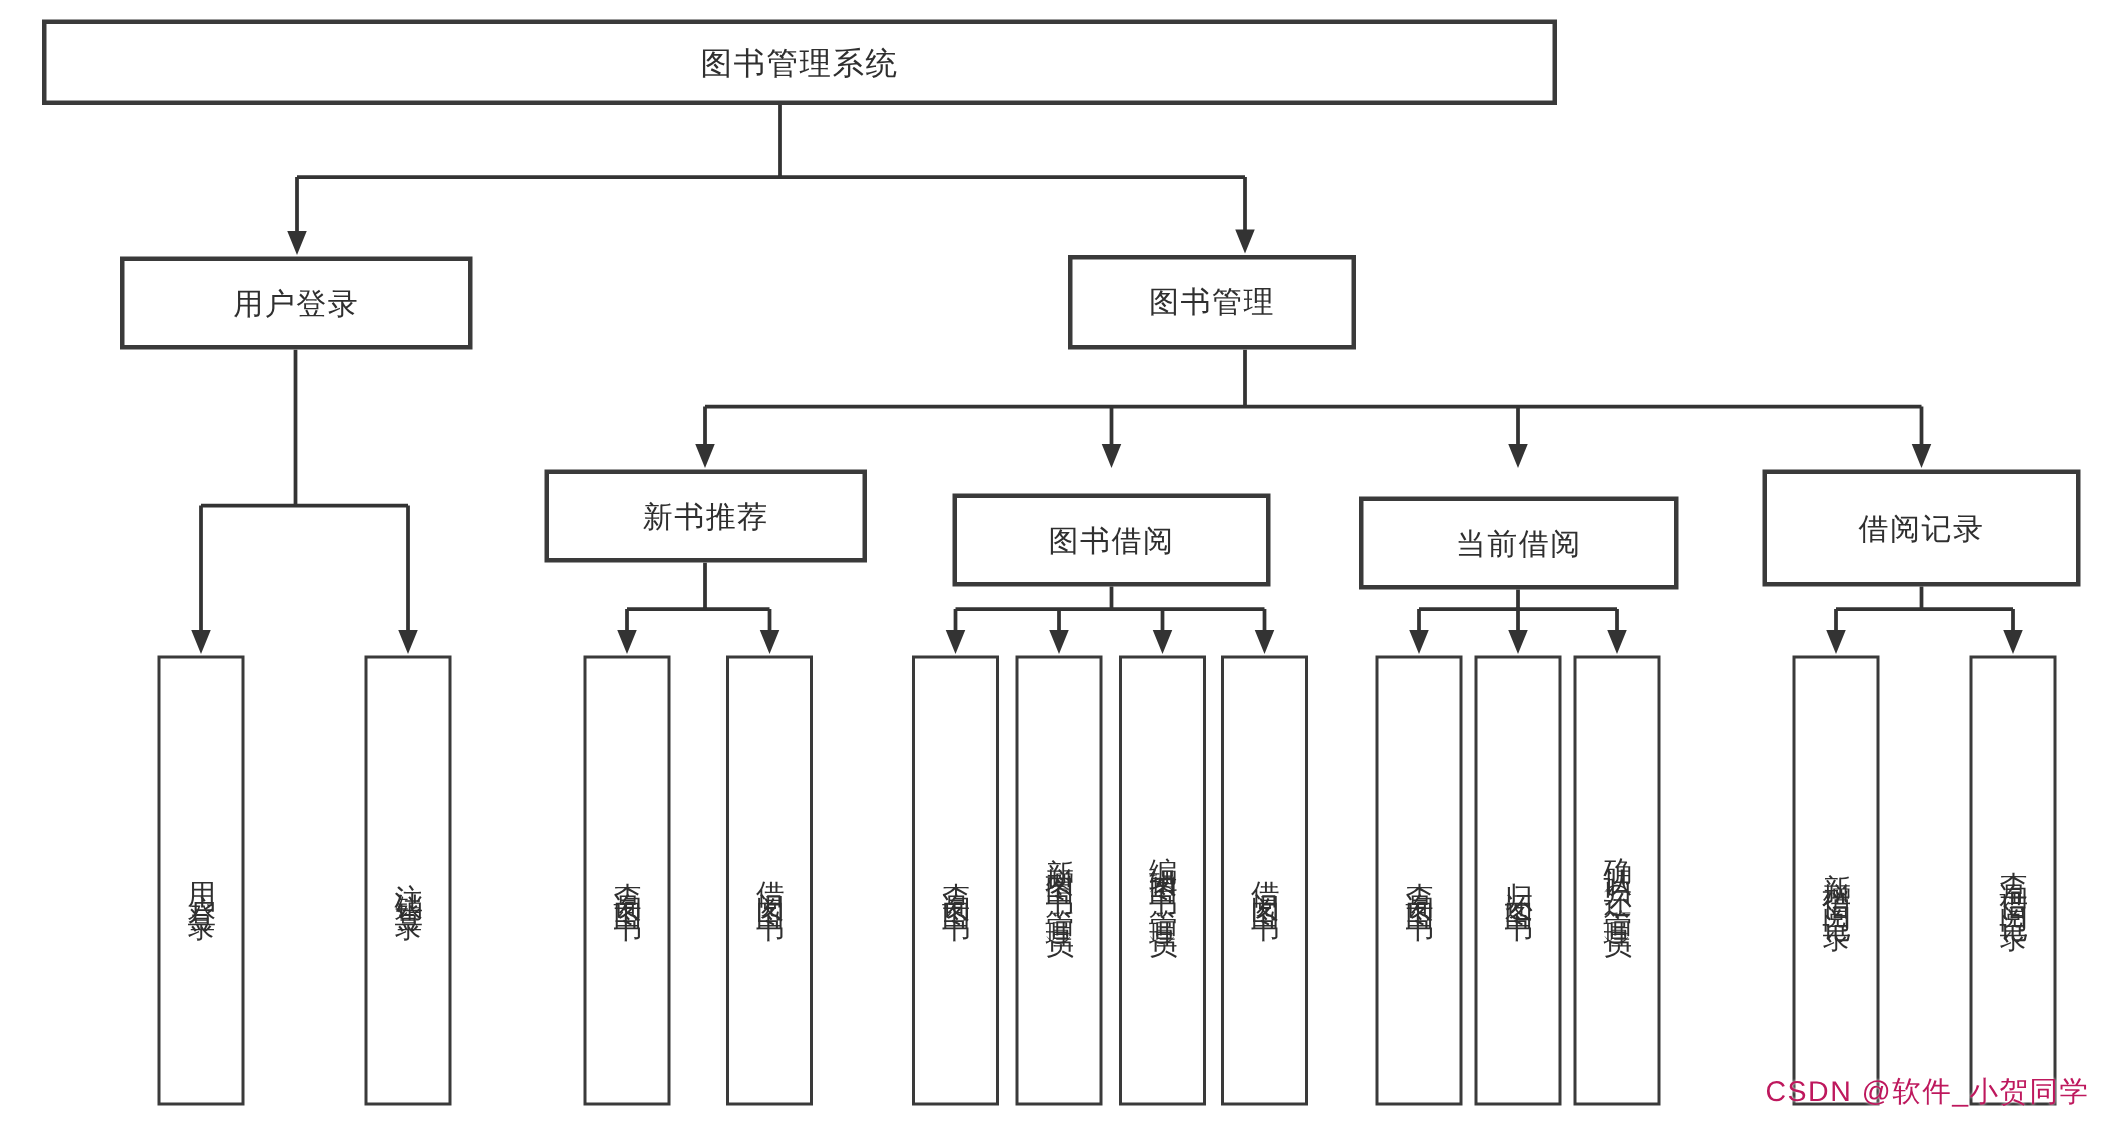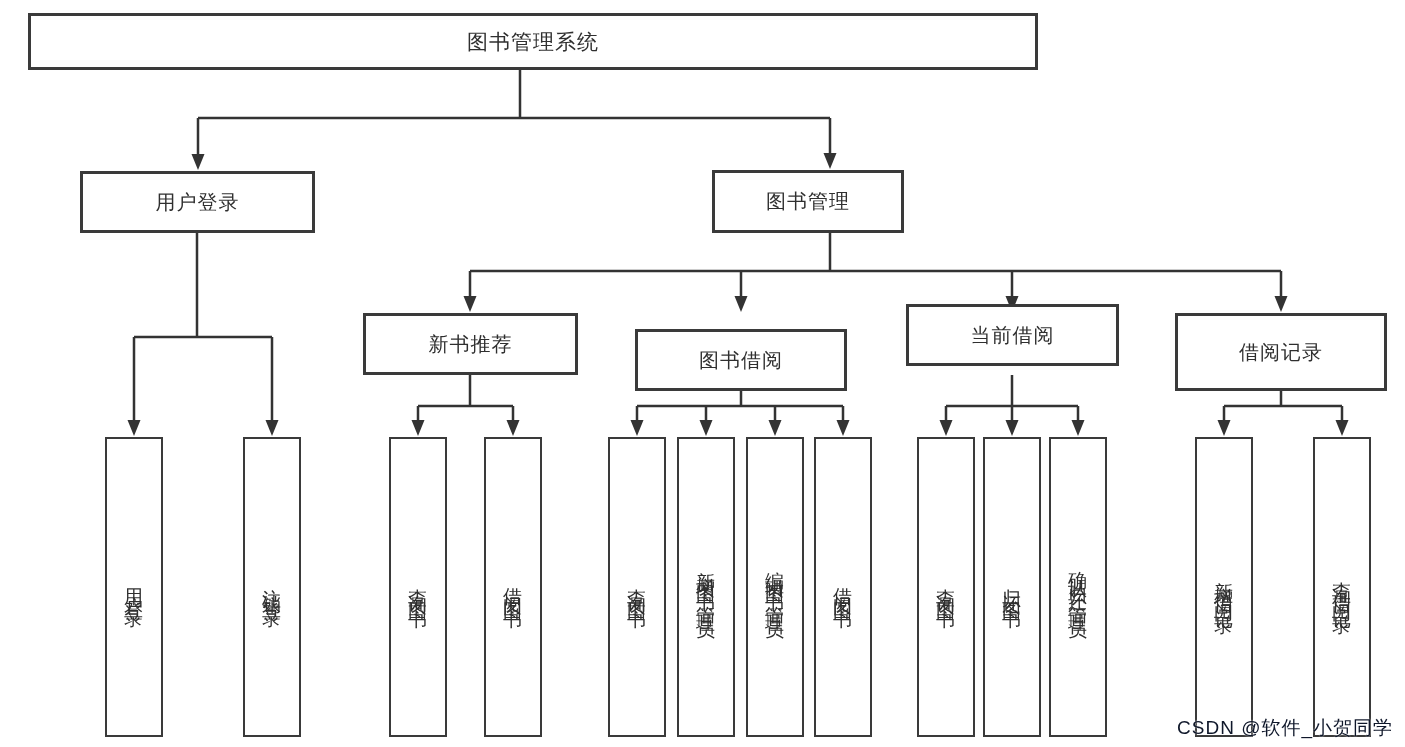--- a/index.html
+++ b/index.html
@@ -52,21 +52,21 @@
     letter-spacing: 7px;
     color: #2f2f2f;
     line-height: 1;
     white-space: nowrap;
   }
   .watermark {
     position: absolute;
     right: 12px;
     bottom: 6px;
     font-size: 19px;
-    color: #0f172a;
+    color: #be185d;
     text-shadow: 0 0 2px #ffffff;
     z-index: 3;
     letter-spacing: 1px;
   }
 </style>
 </head>
 <body>
 
 <div id="canvas">
 
@@ -104,21 +104,21 @@
       M1335.5 420 L1348.5 420 L1342 436 Z"></path>
   </svg>
 
   <div class="hbox root" style="left:28px; top:13px; width:1010px; height:57px;">图书管理系统</div>
 
   <div class="hbox" style="left:80px; top:171px; width:235px; height:62px;">用户登录</div>
   <div class="hbox" style="left:712px; top:170px; width:192px; height:63px;">图书管理</div>
 
   <div class="hbox" style="left:363px; top:313px; width:215px; height:62px;text-align:center;">新书推荐</div>
   <div class="hbox" style="left:635px; top:313px; width:212px; height:62px;margin-top:16px;">图书借阅</div>
-  <div class="hbox" style="left:906px; top:304px; width:213px; height:62px;">当前借阅</div>
+  <div class="hbox" style="left:906px; top:331px; width:213px; height:62px;">当前借阅</div>
   <div class="hbox" style="left:1175px; top:313px; width:212px; height:78px;">借阅记录</div>
 
   <div class="leaf" style="left:105px;">
     <span>用户登录</span>
   </div>
   <div class="leaf" style="left:243px;">
     <span>注销登录</span>
   </div>
 
   <div class="leaf" style="left:389px;">

